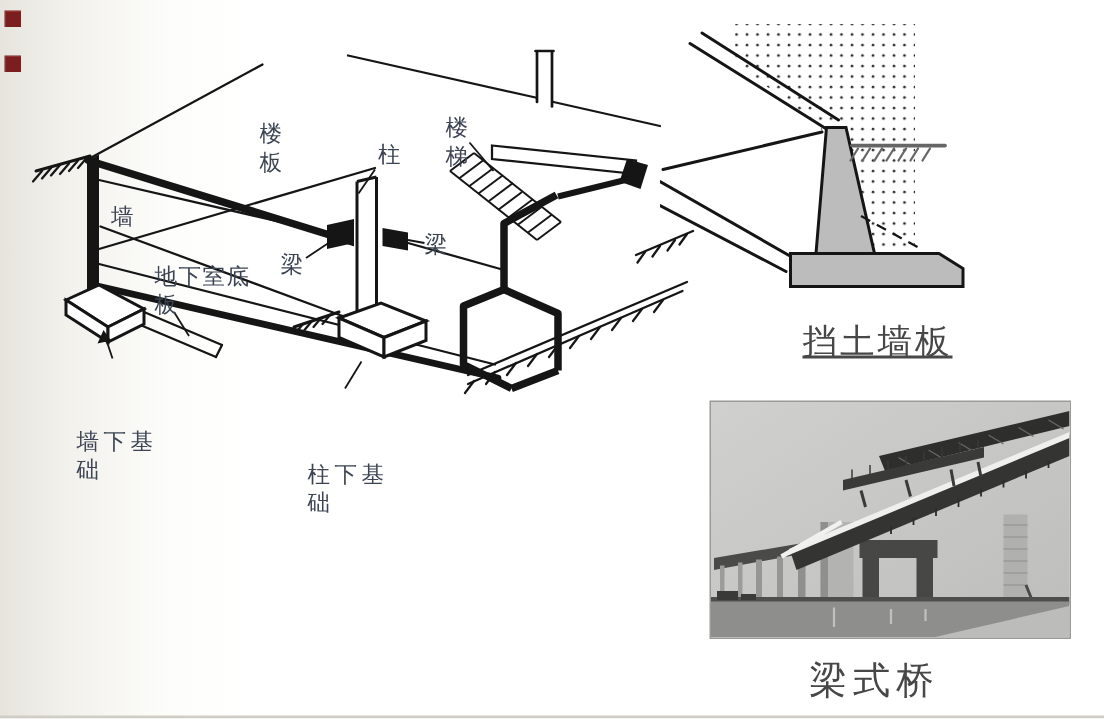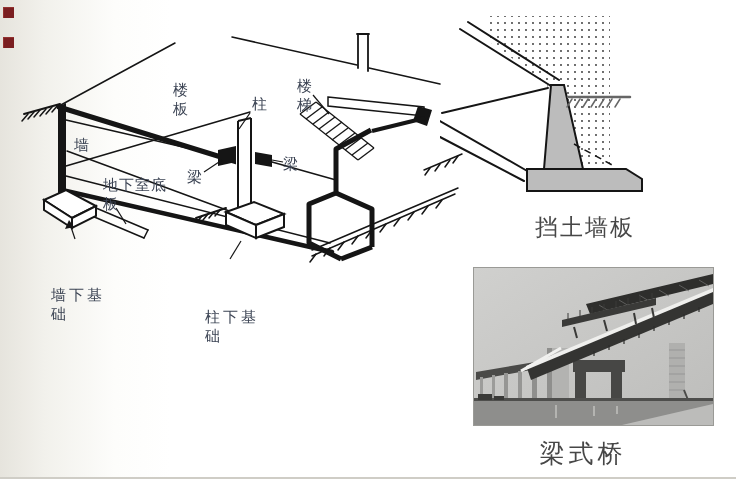--- a/index.html
+++ b/index.html
@@ -10,21 +10,21 @@
   #bottom-edge{position:absolute;left:0;bottom:0;width:736px;height:2px;background:#cfcdc6;}
   .bullet{position:absolute;left:3px;width:11px;height:11px;background:#7a1e20;
           box-shadow:inset 1px 1px 0 #93312f;}
   .lbl{position:absolute;color:#3c4454;font-size:15px;line-height:1.25;
        letter-spacing:1px;word-break:break-all;white-space:normal;}
   .lbl.sp{letter-spacing:3px;margin-top:47px;}
   .vlbl{width:17px;}
   .caption{position:absolute;font-family:"Liberation Serif",serif;color:#474747;
            text-align:center;white-space:nowrap;}
   #cap-beamslab{left:132px;top:299px;width:160px;font-size:24px;letter-spacing:3px;}
-  #cap-retaining{left:505px;top:212px;width:160px;font-size:23px;letter-spacing:2px;}
+  #cap-retaining{left:505px;top:212px;width:160px;font-size:23px;letter-spacing:2px;text-decoration:underline;}
   #cap-bridge{left:503px;top:437px;width:160px;font-size:25px;letter-spacing:4px;}
   svg{position:absolute;}
   #fig-beamslab{left:0;top:0;}
   #fig-retaining{left:440px;top:0;}
   #fig-bridge{left:473px;top:267px;border:1px solid #9a9a96;}
 </style>
 </head>
 <body>
 
 <div id="slide">

